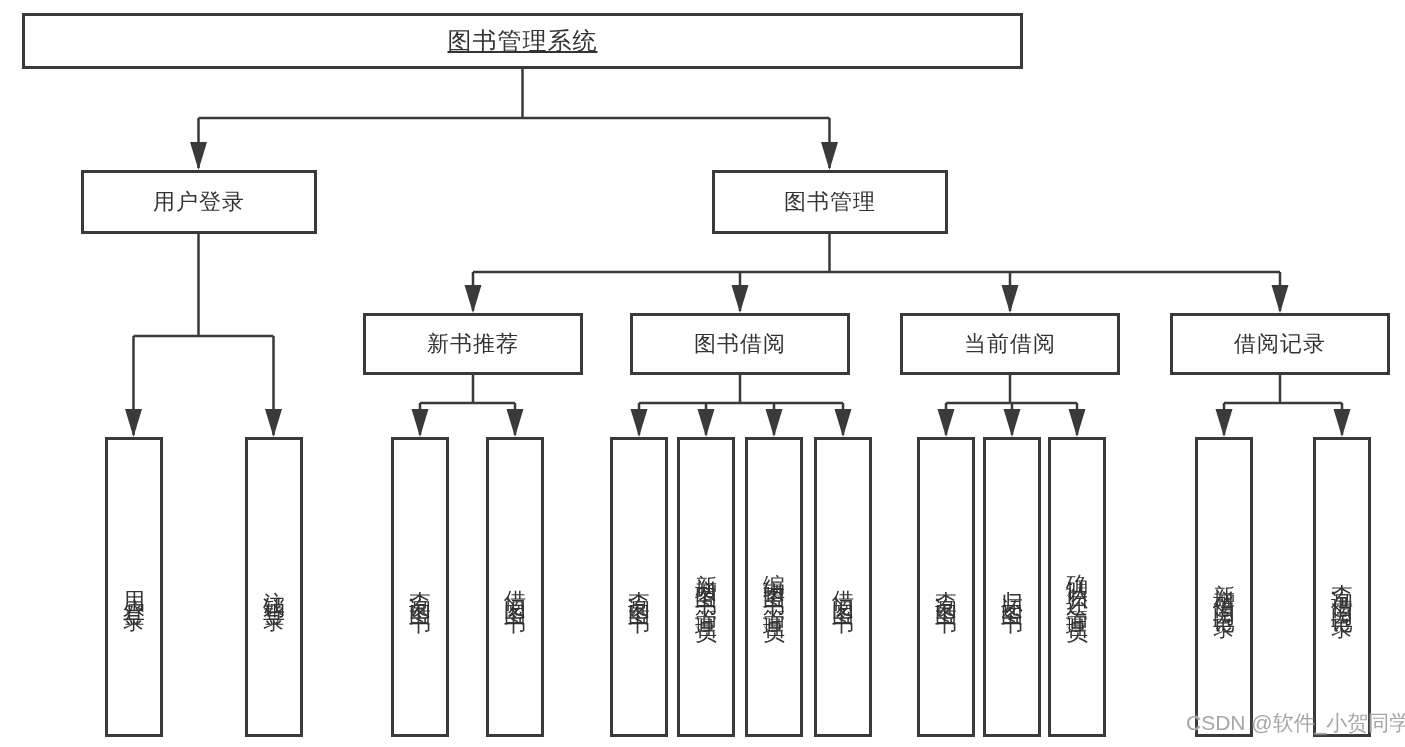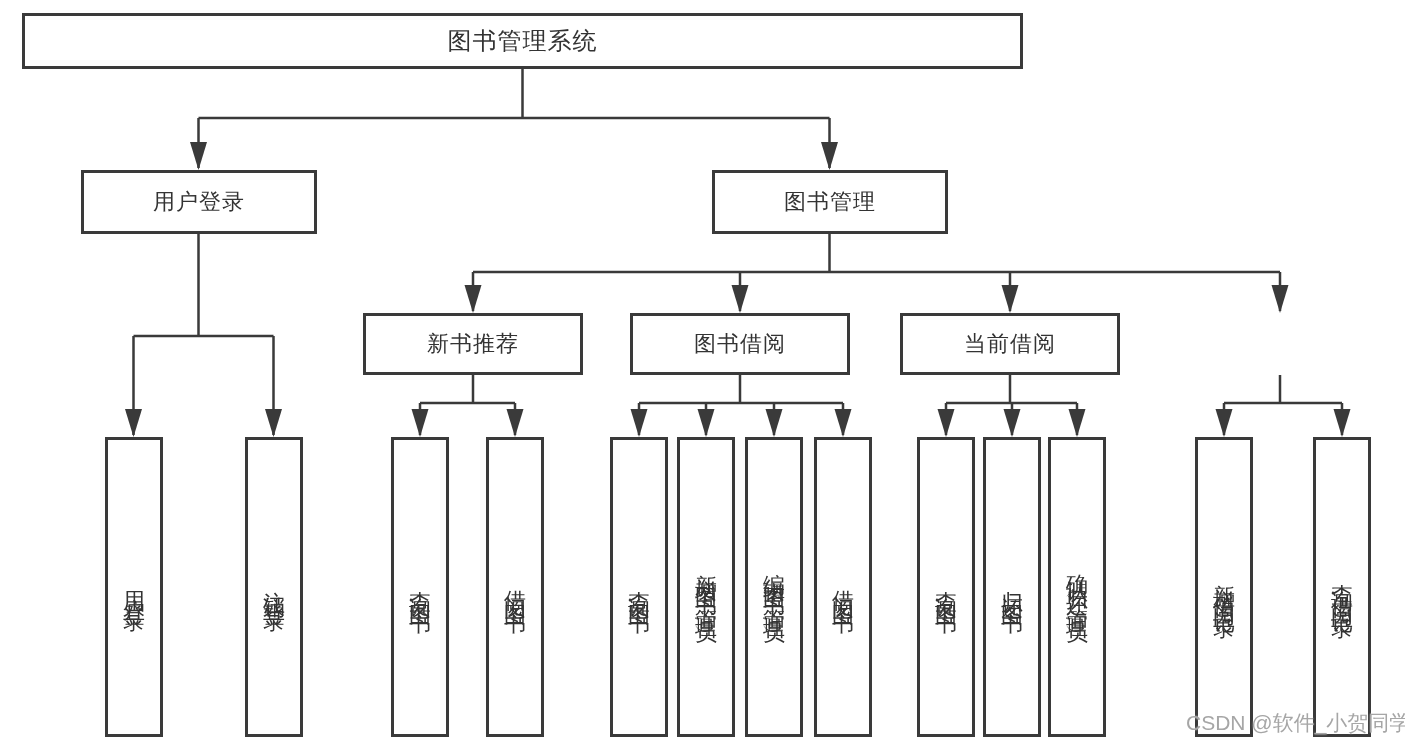--- a/index.html
+++ b/index.html
@@ -34,21 +34,21 @@
     display: flex;
     align-items: center;
     justify-content: center;
     z-index: 2;
   }
   .label-h {
     font-size: 22px;
     letter-spacing: 1px;
     white-space: nowrap;
   }
-  .root-box { left: 22px; top: 13px; width: 1001px; height: 56px; }
+  .root-box { left: 22px; top: 13px; width: 1001px; height: 56px; text-decoration: underline; }
   .root-box .label-h { font-size: 24px; }
   .l2-box { width: 236px; height: 64px; top: 170px; }
   .l2-user  { left: 81px; }
   .l2-book  { left: 712px; justify-content: center; }
   .l3-box { width: 220px; height: 62px; top: 313px; }
   .l3-0 { left: 363px; }
   .l3-1 { left: 630px; }
   .l3-2 { left: 900px; }
   .l3-3 { left: 1170px; }
   .leaf { width: 58px; height: 300px; top: 437px; }
@@ -140,20 +140,23 @@
 
   <div class="box l3-box l3-0">
     <span class="label-h">新书推荐</span>
   </div>
   <div class="box l3-box l3-2">
     <span class="label-h">当前借阅</span>
   </div>
   <div class="box l3-box l3-1">
     <span class="label-h">图书借阅</span>
   </div>
+  <div class="box l3-box l3-3">
+    <span class="label-h">借阅记录</span>
+  </div>
 
   <div class="box leaf leaf-0">
     <span class="label-v">用户登录</span>
   </div>
   <div class="box leaf leaf-1">
     <span class="label-v">注销登录</span>
   </div>
   <div class="box leaf leaf-2">
     <span class="label-v">查询图书</span>
   </div>

